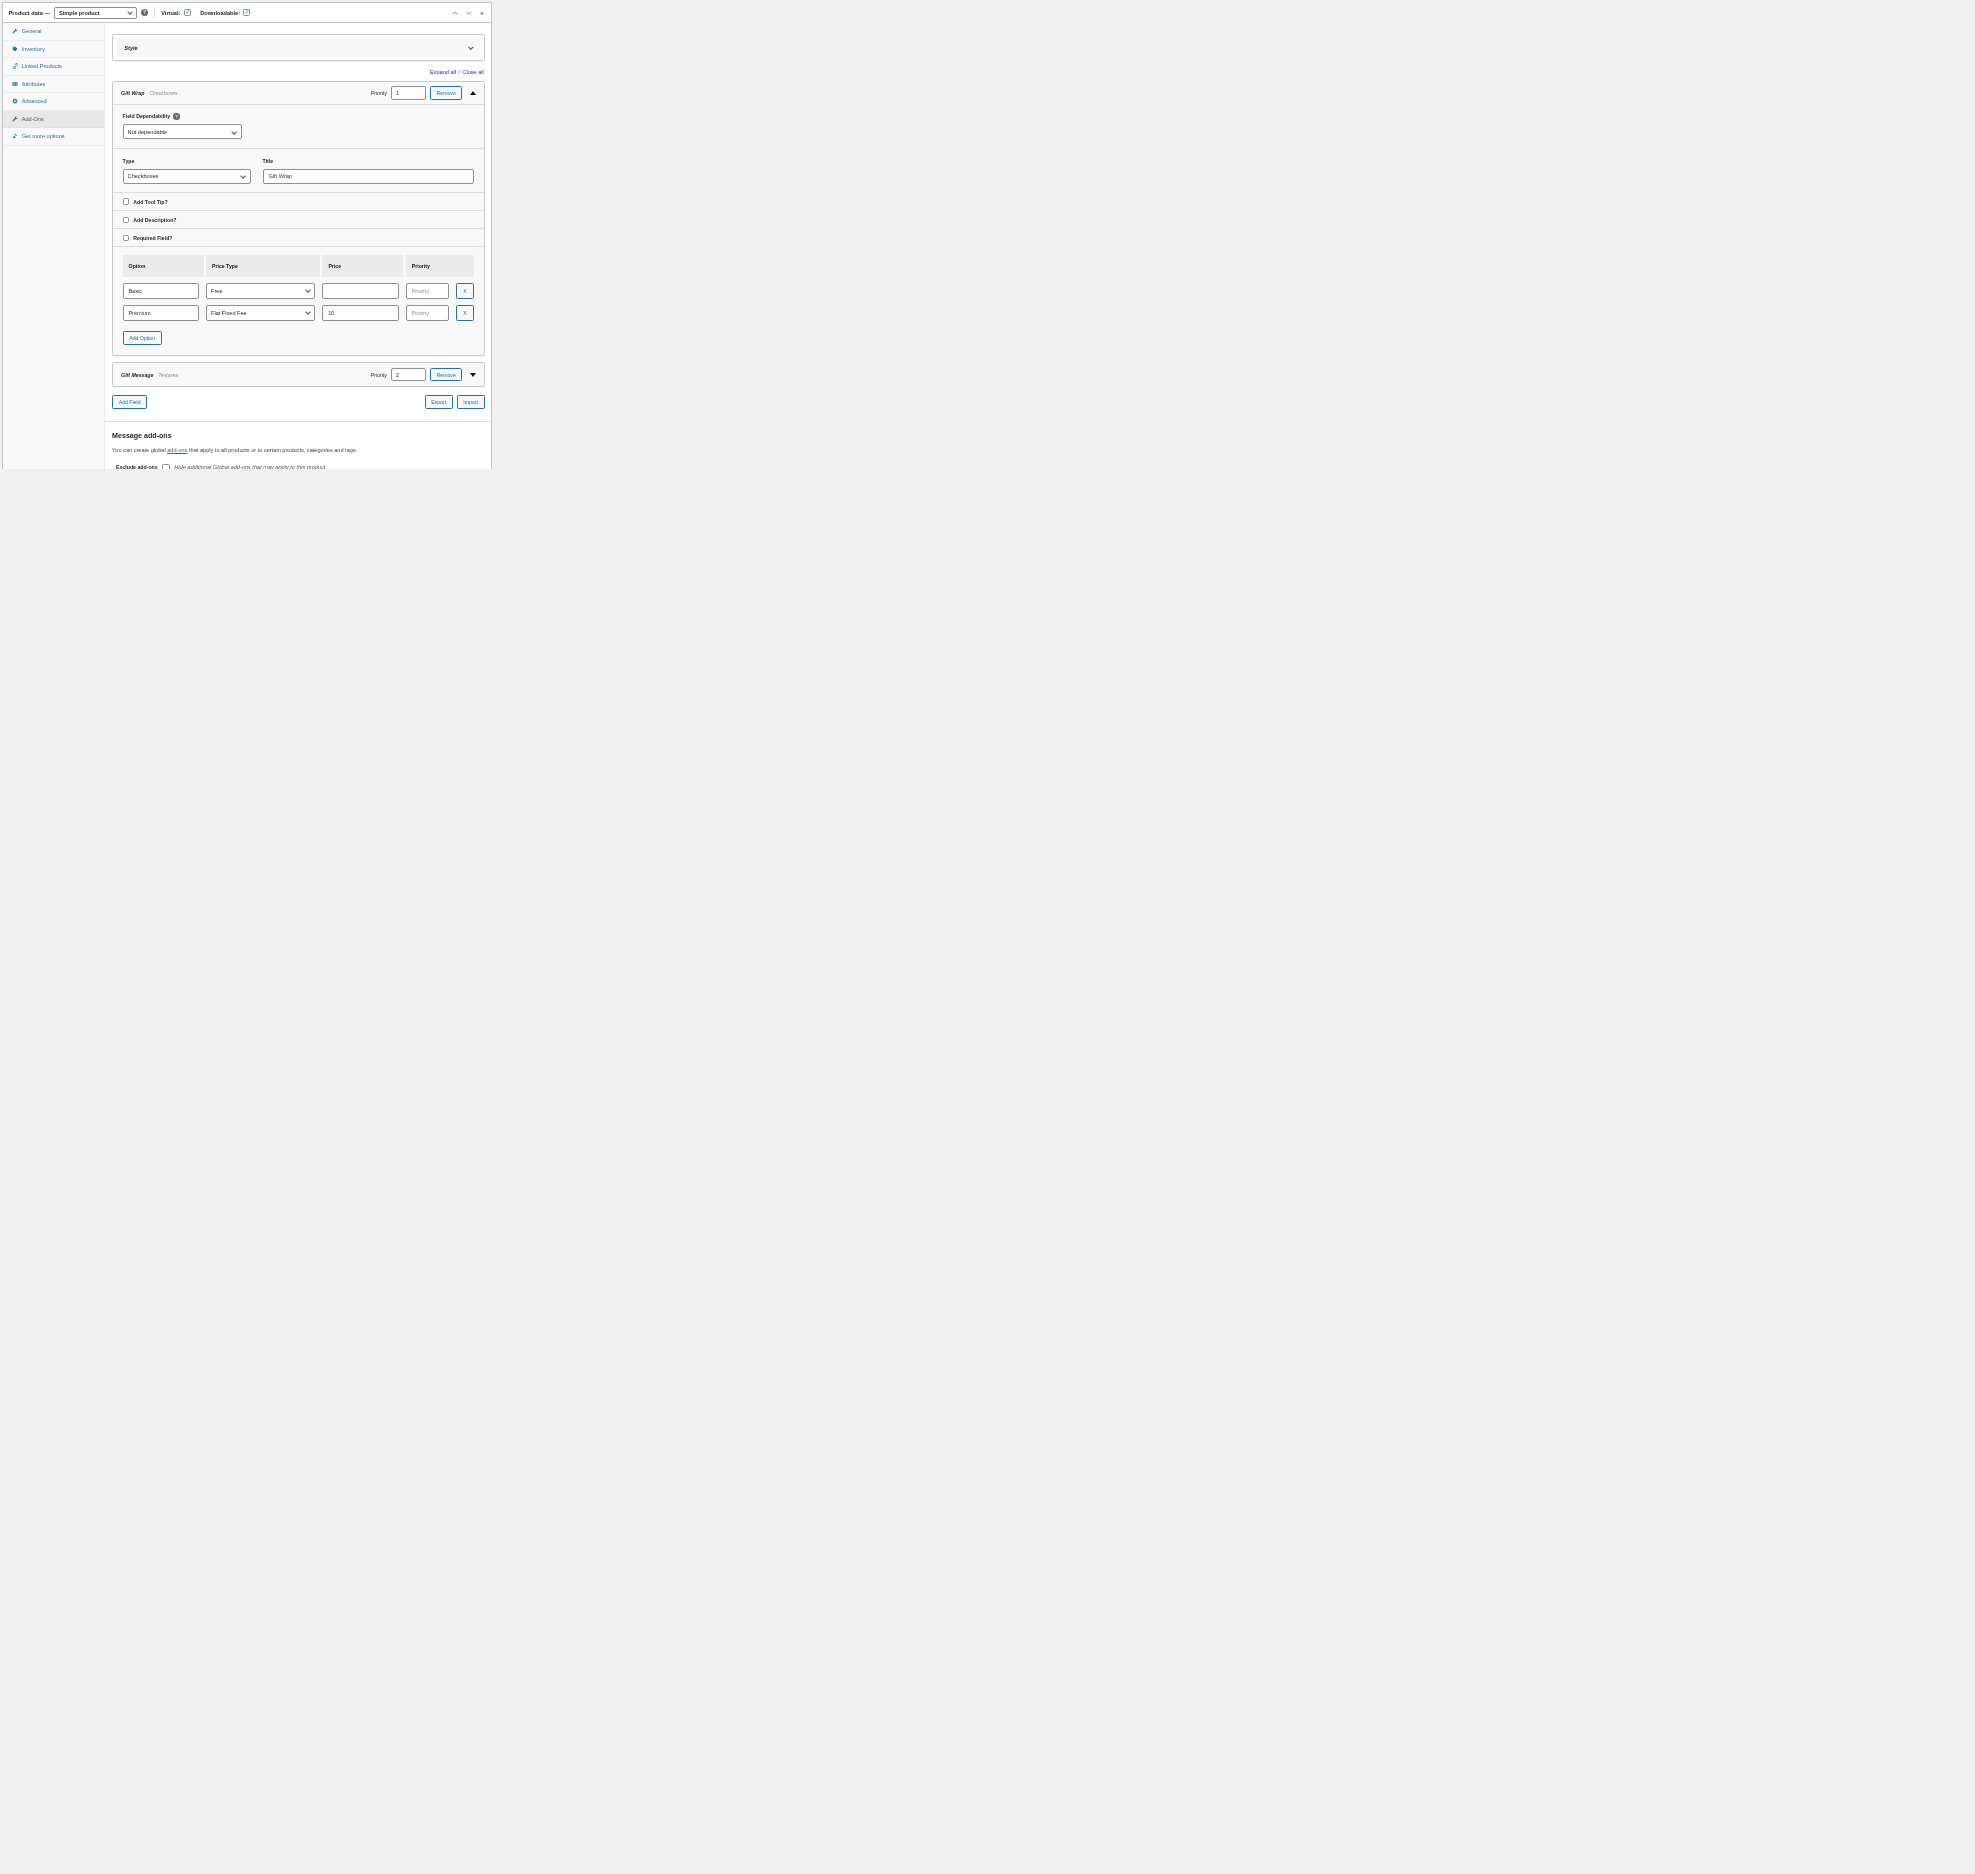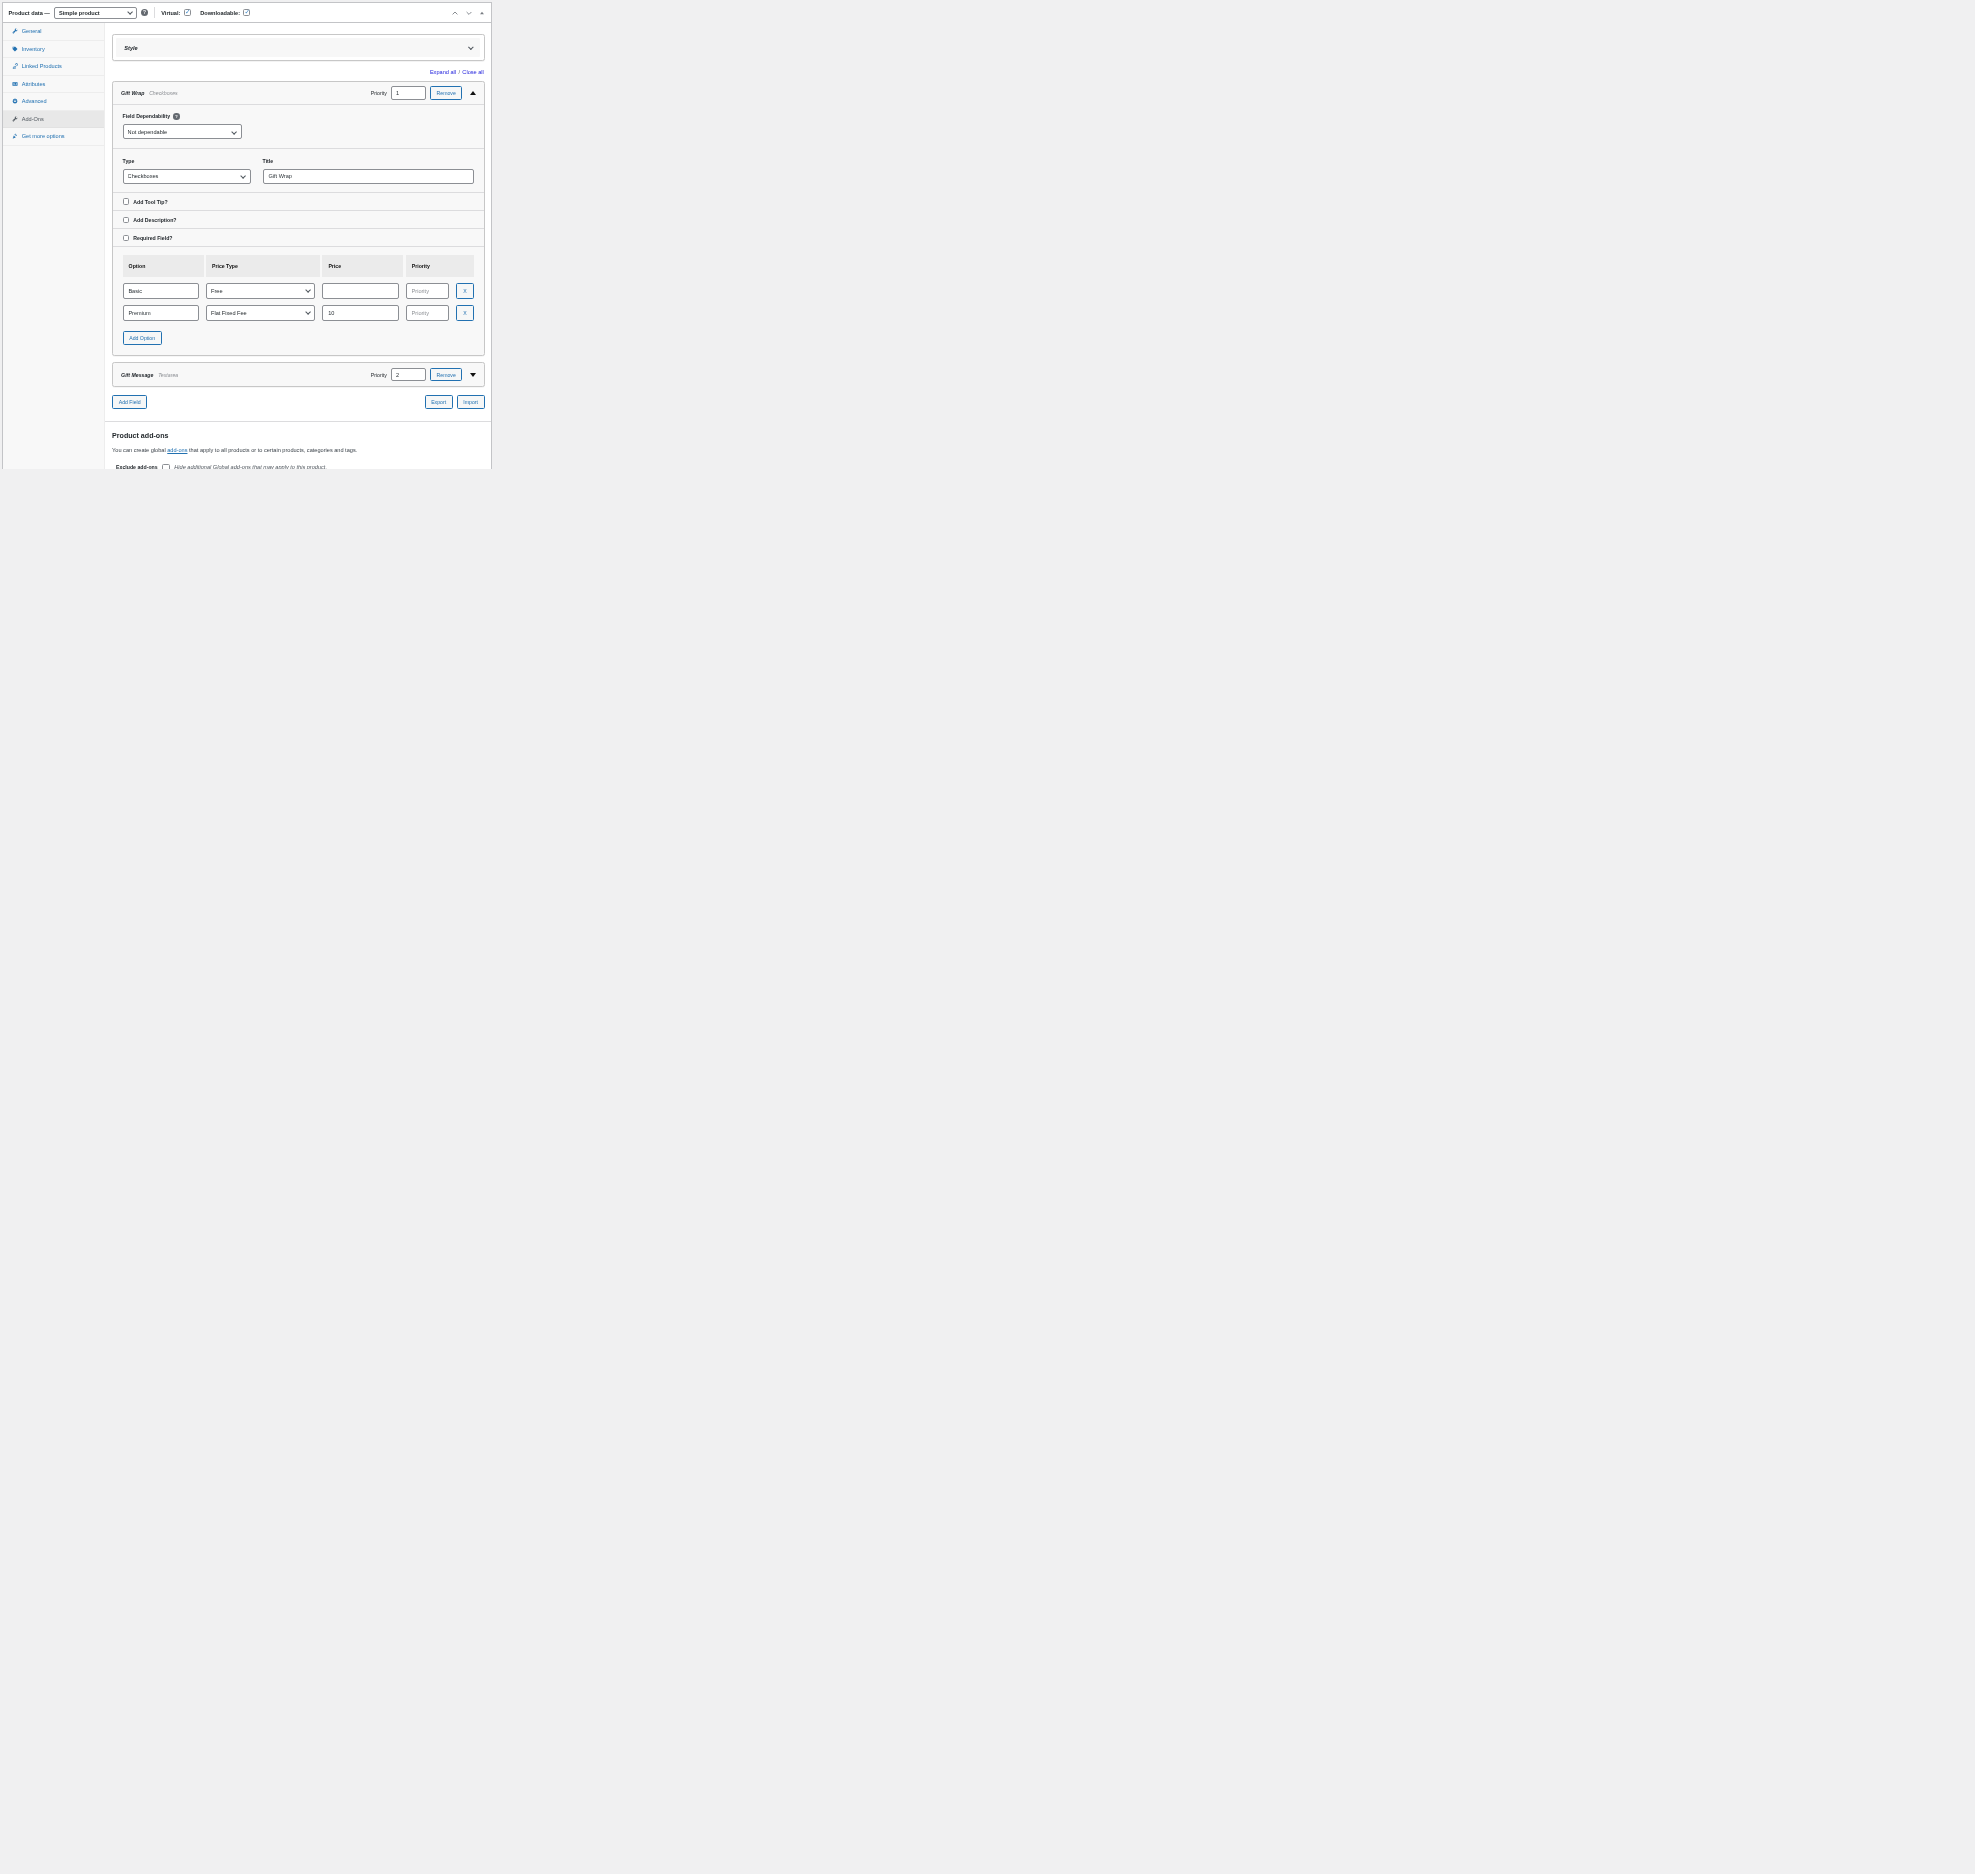--- a/index.html
+++ b/index.html
@@ -467,21 +467,21 @@
       </div>
 
       <div class="actions-row">
         <button class="btn">Add Field</button>
         <span class="spacer"></span>
         <button class="btn">Export</button>
         <button class="btn">Import</button>
       </div>
 
       <div class="global-section">
-        <h2 class="global-heading">Product add-ons</h2>
+        <h2 class="global-heading">Message add-ons</h2>
         <p class="global-desc"><span>You can create global </span><a>add-ons</a><span> that apply to all products or to certain products, categories and tags.</span></p>
         <div class="exclude-row">
           <span class="field-label">Exclude add-ons</span>
           <span class="wp-checkbox"></span>
           <span class="exclude-hint">Hide additional Global add-ons that may apply to this product.</span>
         </div>
       </div>
 
     </div>
   </div>

